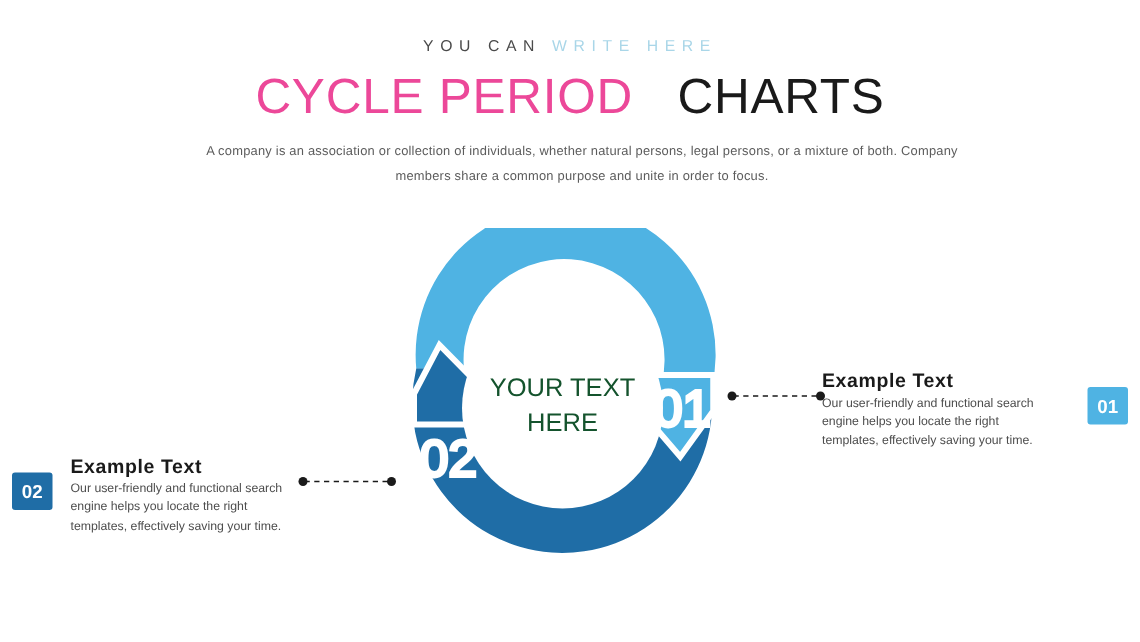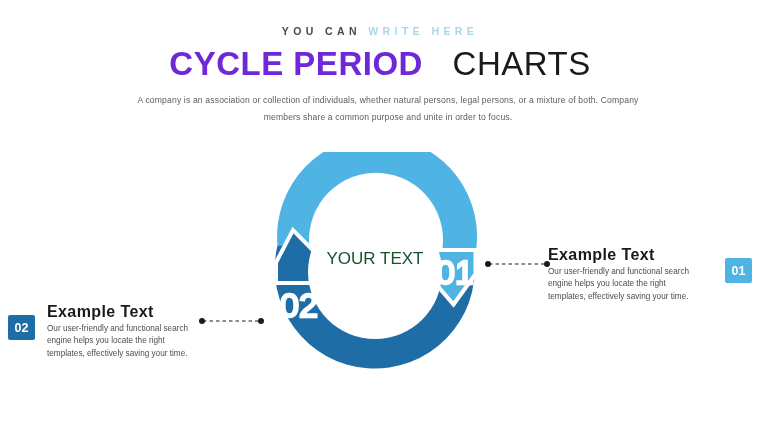--- a/index.html
+++ b/index.html
@@ -26,38 +26,38 @@
   }
 
   #eyebrow {
     position: absolute;
     top: 25px;
     left: 0;
     width: 760px;
     text-align: center;
     font-size: 10.5px;
     letter-spacing: 4.4px;
-    font-weight: 700;
+    font-weight: 400;
     white-space: nowrap;
   }
   #eyebrow .dark { color: #4a4a4a; }
   #eyebrow .light { color: #a9d6e8; }
 
   #title {
     position: absolute;
     top: 45px;
     left: 0;
     width: 760px;
     text-align: center;
     font-size: 33px;
     font-weight: 400;
     letter-spacing: 0.5px;
     white-space: nowrap;
   }
-  #title .blue { color: #6d28d9; font-weight: bold; }
+  #title .blue { color: #ec4899; }
   #title .black { color: #1a1a1a; margin-left: 20px; }
 
   #subtitle {
     position: absolute;
     top: 92px;
     left: 126px;
     width: 524px;
     text-align: center;
     font-size: 8.6px;
     line-height: 1.95;
@@ -98,21 +98,21 @@
     top: 246px;
     width: 212px;
   }
   #callout-02 {
     left: 8px;
     top: 303px;
     width: 212px;
   }
   .callout-body { width: 152px; }
   .callout-title {
-    font-size: 16px;
+    font-size: 13px;
     font-weight: bold;
     color: #1a1a1a;
     letter-spacing: 0.4px;
     margin-bottom: 2px;
   }
   .callout-desc {
     font-size: 8.2px;
     line-height: 1.52;
     color: #4d4d4d;
   }
@@ -176,20 +176,21 @@
 
       <circle cx="120" cy="120" r="67" fill="#ffffff"></circle>
 
       <text x="200" y="132" text-anchor="middle" font-family="Liberation Sans, sans-serif" font-size="34" fill="#ffffff" stroke="#ffffff" stroke-width="2.5" paint-order="stroke">01</text>
       <text x="44" y="165" text-anchor="middle" font-family="Liberation Sans, sans-serif" font-size="34" fill="#ffffff" stroke="#ffffff" stroke-width="2.5" paint-order="stroke">02</text>
     </svg>
   </div>
 
   <div id="center-text">
     <div>YOUR TEXT</div>
+    <div>HERE</div>
   </div>
 
   <svg class="leader" id="leader-01" width="70" height="12">
     <line x1="5" y1="6" x2="62" y2="6" stroke="#1a1a1a" stroke-width="1.1" stroke-dasharray="3.5,3"></line>
     <circle cx="4" cy="6" r="3" fill="#1a1a1a"></circle>
     <circle cx="63" cy="6" r="3" fill="#1a1a1a"></circle>
   </svg>
 
   <svg class="leader" id="leader-02" width="70" height="12">
     <line x1="5" y1="6" x2="62" y2="6" stroke="#1a1a1a" stroke-width="1.1" stroke-dasharray="3.5,3"></line>

